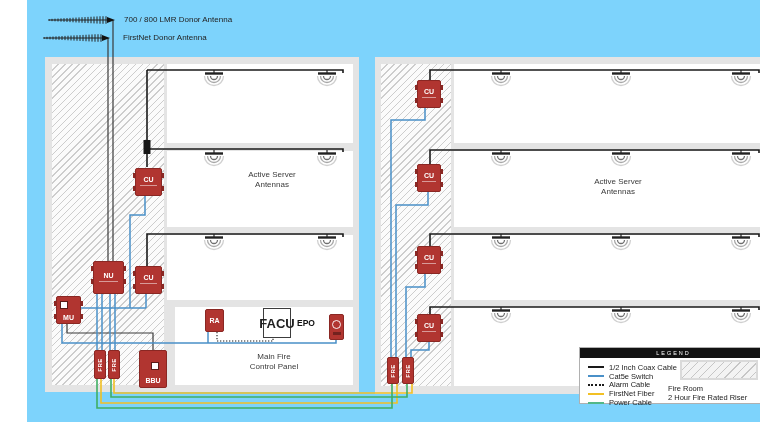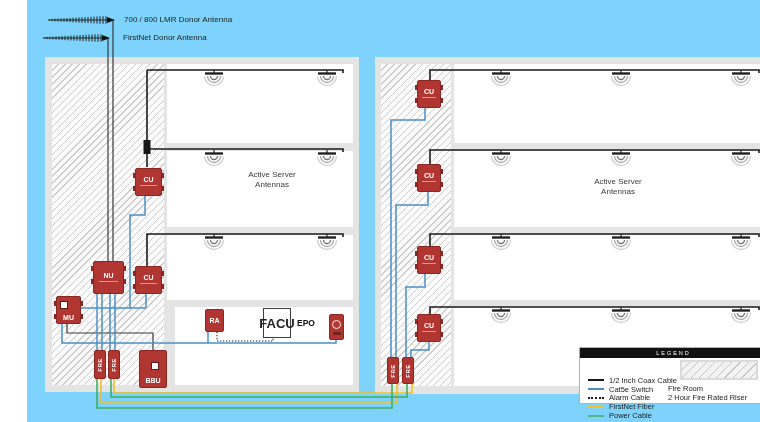--- a/index.html
+++ b/index.html
@@ -44,21 +44,21 @@
   .lbl{position:absolute;font-size:8px;color:#3a3a3a;text-align:center;white-space:pre-line;
        line-height:1.2;z-index:2;}
   .lbl.qr{text-align:left;}
   .donor-lbl{position:absolute;font-size:8px;color:#222;white-space:nowrap;z-index:2;}
   .epo-lbl{position:absolute;font-size:8.5px;font-weight:bold;color:#111;text-align:left;z-index:2;}
   
   #legend{position:absolute;left:552px;top:347px;width:189px;height:57px;background:#fff;
           border:1px solid #b0b0b0;z-index:3;box-sizing:border-box;}
   .legend-header{height:10px;background:#121212;color:#fff;font-size:5.5px;letter-spacing:2px;
           display:flex;align-items:center;justify-content:center;}
-  .legend-entries{position:absolute;left:8px;top:28px;}
+  .legend-entries{position:absolute;left:8px;top:15px;}
   .legend-row{display:flex;align-items:center;height:8.9px;}
   .legend-swatch{display:inline-block;width:16px;height:0;margin-right:5px;}
   .legend-lab{font-size:7.5px;color:#222;line-height:1;}
   .legend-hatch{position:absolute;left:100px;top:12px;width:78px;height:20px;border:2px solid #dadada;
           background:repeating-linear-gradient(135deg,#f3f3f3 0 5px,#c6c6c6 5px 6px);box-sizing:border-box;}
   .legend-riser-lbl{position:absolute;left:88px;top:36px;width:100px;text-align:left;font-size:7.5px;
           color:#222;white-space:pre-line;line-height:1.25;}
 </style>
 </head>
 <body>
@@ -318,20 +318,22 @@
       <span>FRE</span>
     </div>
   <div class="unit fre" style="left:375px;top:357px;width:12px;height:27px;">
       <span>FRE</span>
     </div>
 
   <div class="lbl" style="left:203px;top:170px;width:84px;">Active Server
 Antennas</div>
   <div class="lbl" style="left:549px;top:177px;width:84px;">Active Server
 Antennas</div>
+  <div class="lbl" style="left:210px;top:352px;width:74px;">Main Fire
+Control Panel</div>
 
   <div id="legend">
     <div class="legend-header">LEGEND</div>
     <div class="legend-entries" id="legend-entries">
         <div class="legend-row">
           <span class="legend-swatch" style="border-top: 2px solid rgb(26, 26, 26);"></span>
           <span class="legend-lab">1/2 Inch Coax Cable</span>
         </div>
         <div class="legend-row">
           <span class="legend-swatch" style="border-top: 2px solid rgb(74, 144, 200);"></span>

